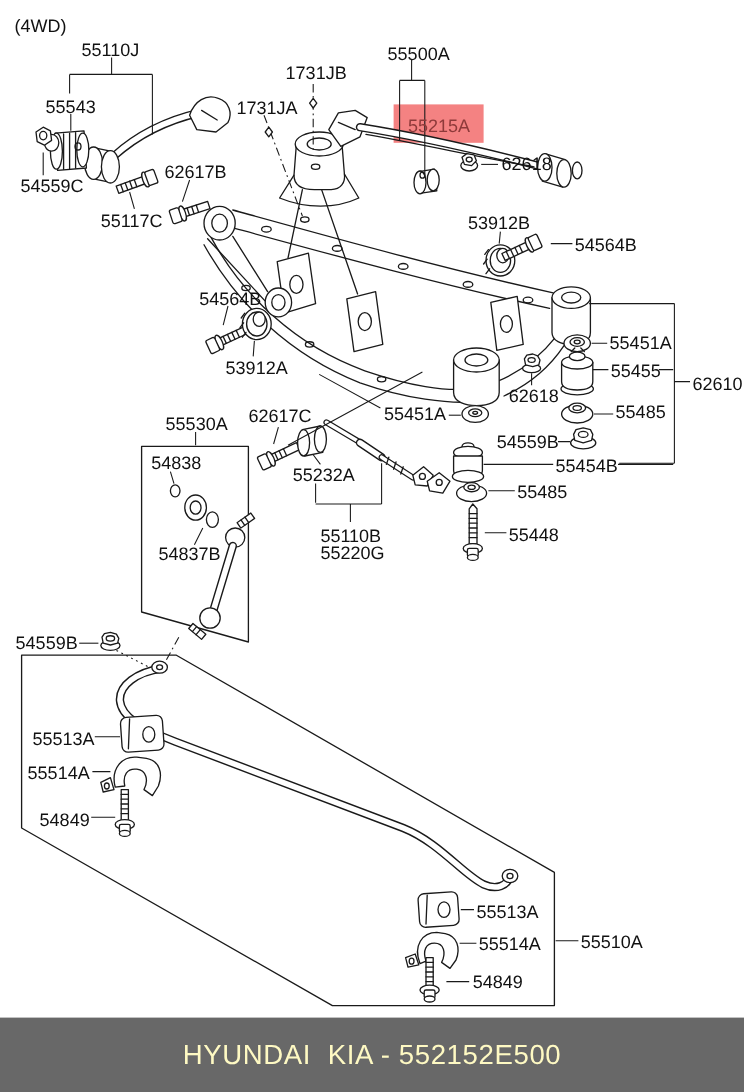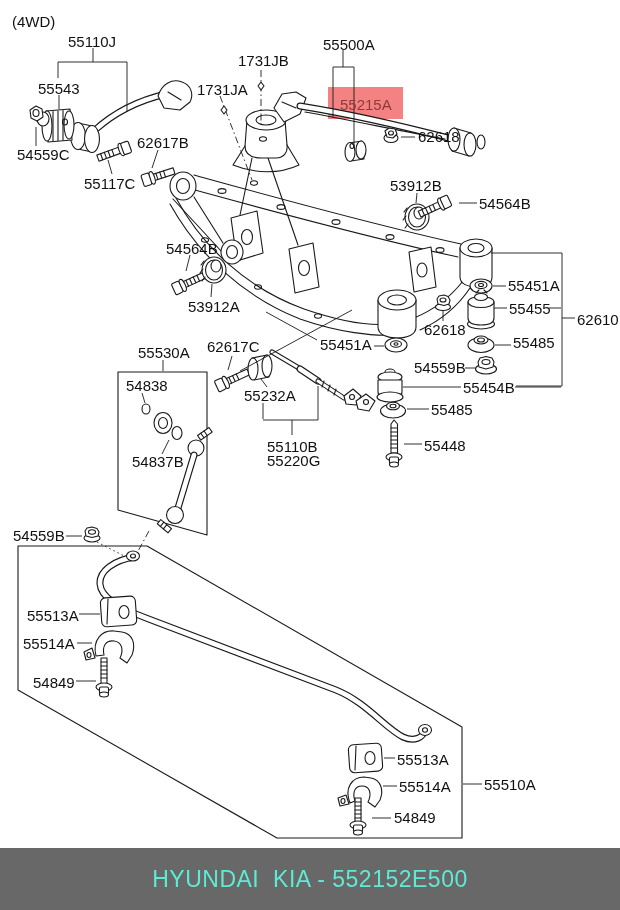--- a/index.html
+++ b/index.html
@@ -13,21 +13,21 @@
   .cl{stroke:#1a1a1a;stroke-width:0.9;fill:none;stroke-dasharray:7 3 1.5 3;}
   .dot{stroke:#1a1a1a;stroke-width:0.9;fill:none;stroke-dasharray:1.6 3;}
   .tubeO{stroke:#1a1a1a;stroke-width:7;fill:none;stroke-linecap:round;}
   .tubeI{stroke:#ffffff;stroke-width:4.6;fill:none;stroke-linecap:round;}
   .tubeO2{stroke:#1a1a1a;stroke-width:5;fill:none;stroke-linecap:round;}
   .tubeI2{stroke:#ffffff;stroke-width:3;fill:none;stroke-linecap:round;}
   text.lbl{font:15px "Liberation Sans",sans-serif;fill:#111;}
   text.lblred{font:15px "Liberation Sans",sans-serif;}
   #footer{position:absolute;left:0;top:848px;width:620px;height:62px;
           display:flex;align-items:center;justify-content:center;gap:36px;}
-  #footer span{font:23px "Liberation Sans",sans-serif;color:#5eead4;white-space:pre;letter-spacing:.5px;}
+  #footer span{font:23px "Liberation Sans",sans-serif;color:#fef9c3;white-space:pre;letter-spacing:.5px;}
 </style>
 </head>
 <body>
 
 <div id="stage">
 <svg width="620" height="910" viewBox="0 0 620 910">
 
   <rect x="328" y="87" width="75" height="32" fill="#f48282"></rect>
 
   <g>

